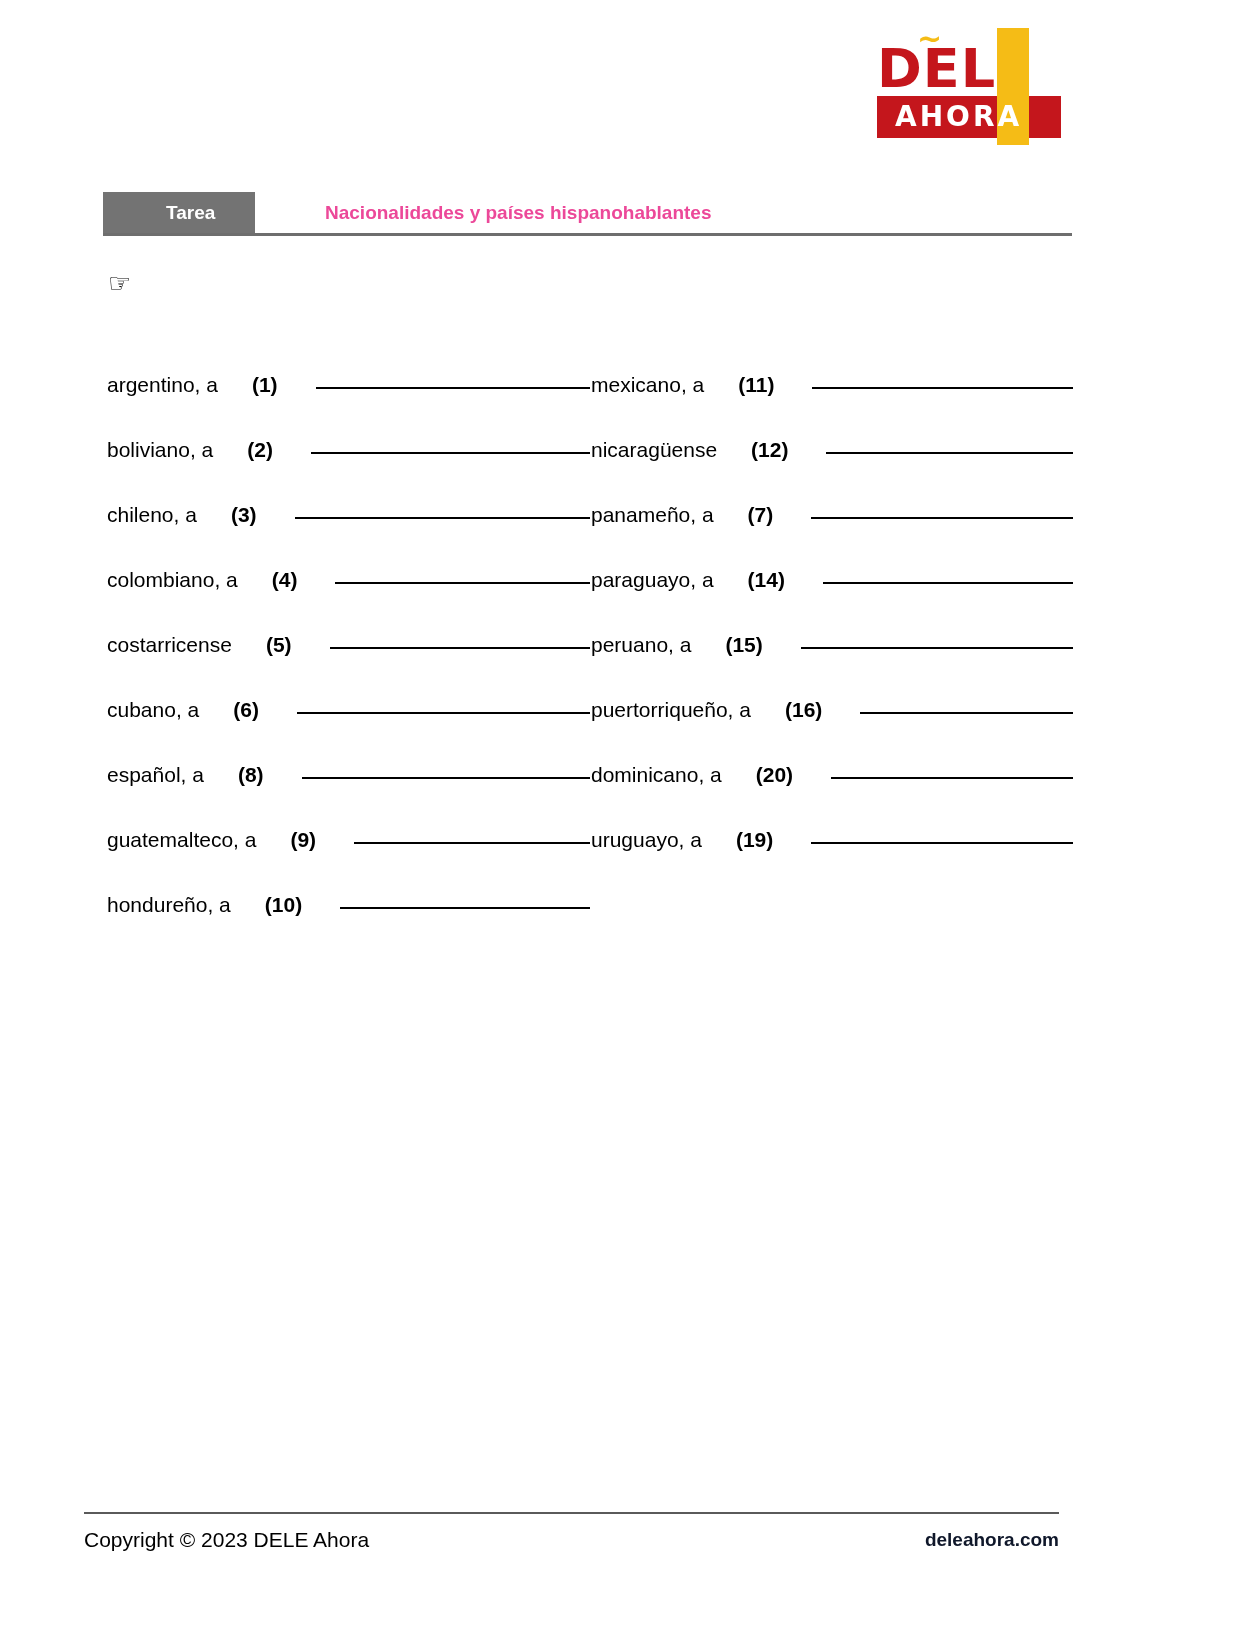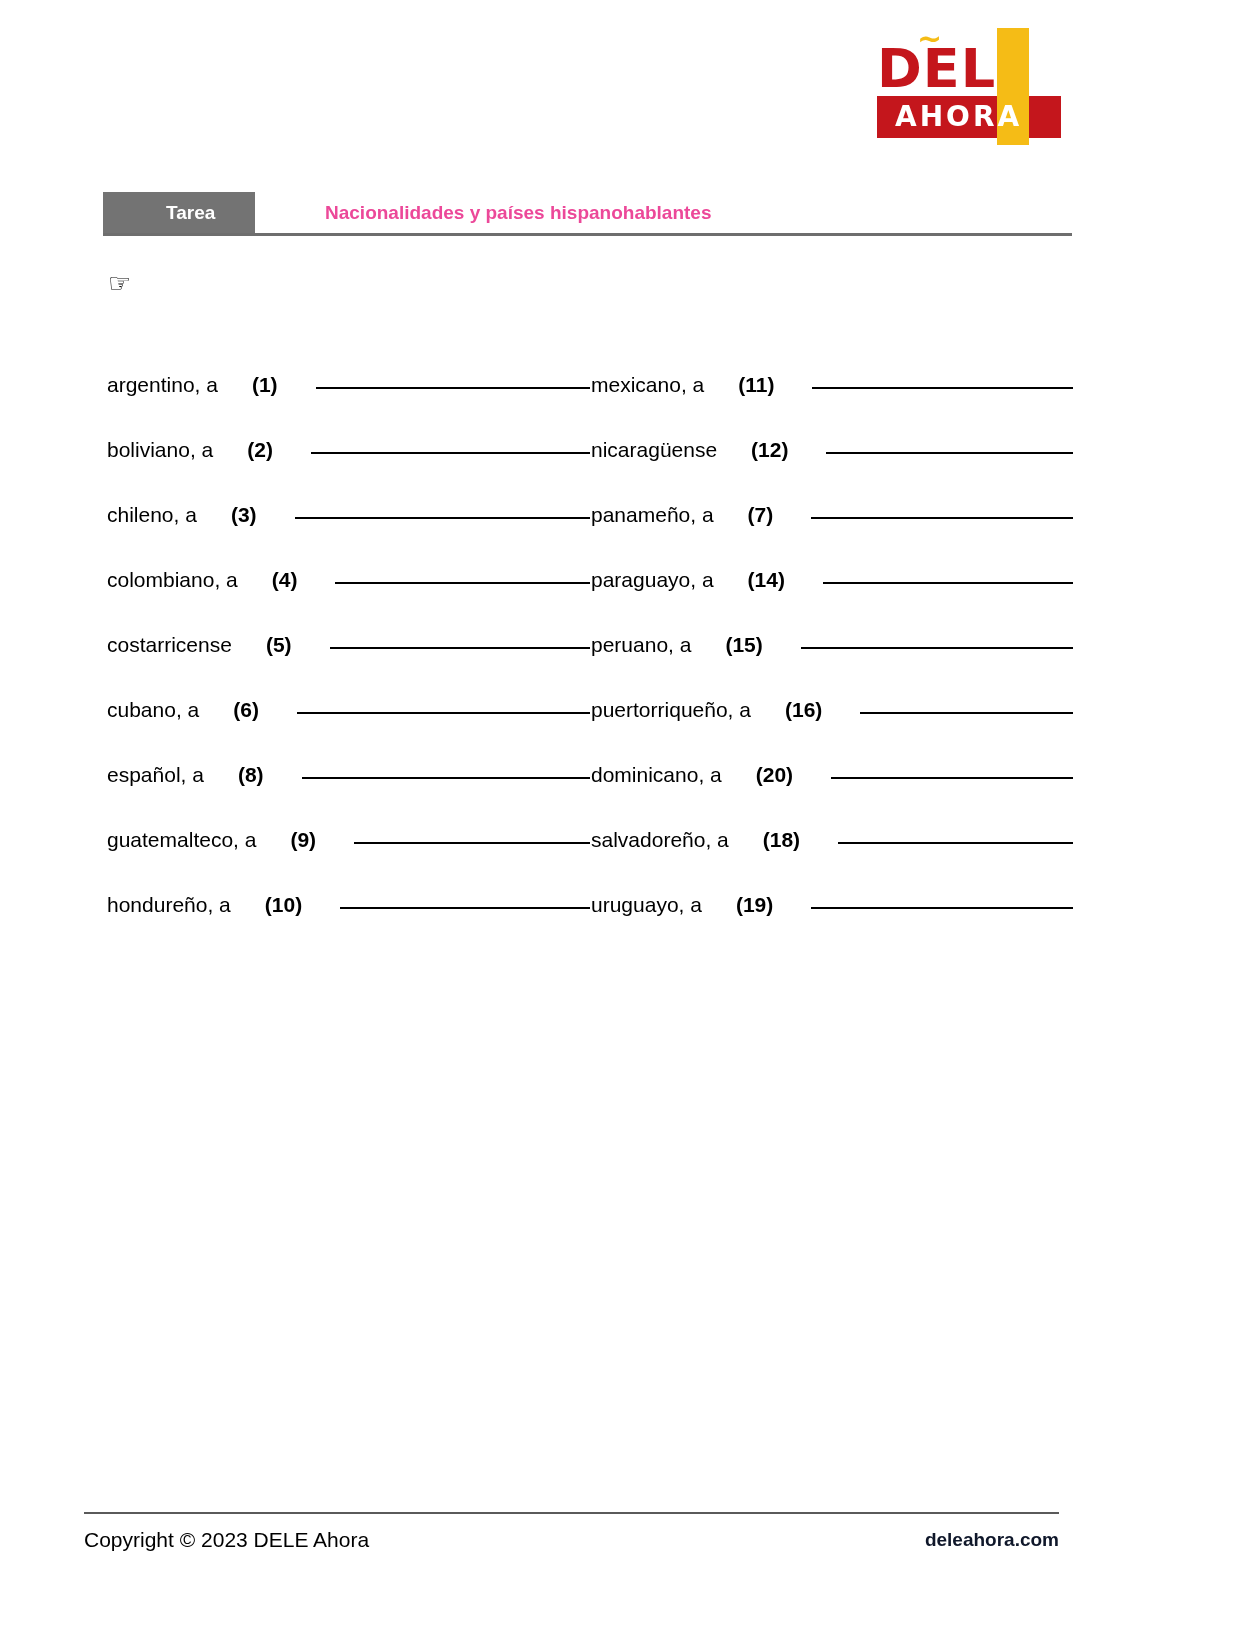--- a/index.html
+++ b/index.html
@@ -317,25 +317,20 @@
           <span class="row-label">puertorriqueño, a</span>
           <span class="row-num">(16)</span>
           <span class="row-blank"></span>
         </div>
         <div class="row">
           <span class="row-label">dominicano, a</span>
           <span class="row-num">(20)</span>
           <span class="row-blank"></span>
         </div>
         <div class="row">
-          <span class="row-label">salvadoreño, a</span>
-          <span class="row-num">(18)</span>
-          <span class="row-blank"></span>
-        </div>
-        <div class="row">
           <span class="row-label">uruguayo, a</span>
           <span class="row-num">(19)</span>
           <span class="row-blank"></span>
         </div>
       </div>
   </div>
 
   <div class="footer">
     <div class="footer-inner">
       <span class="footer-left">Copyright © 2023 DELE Ahora</span>

